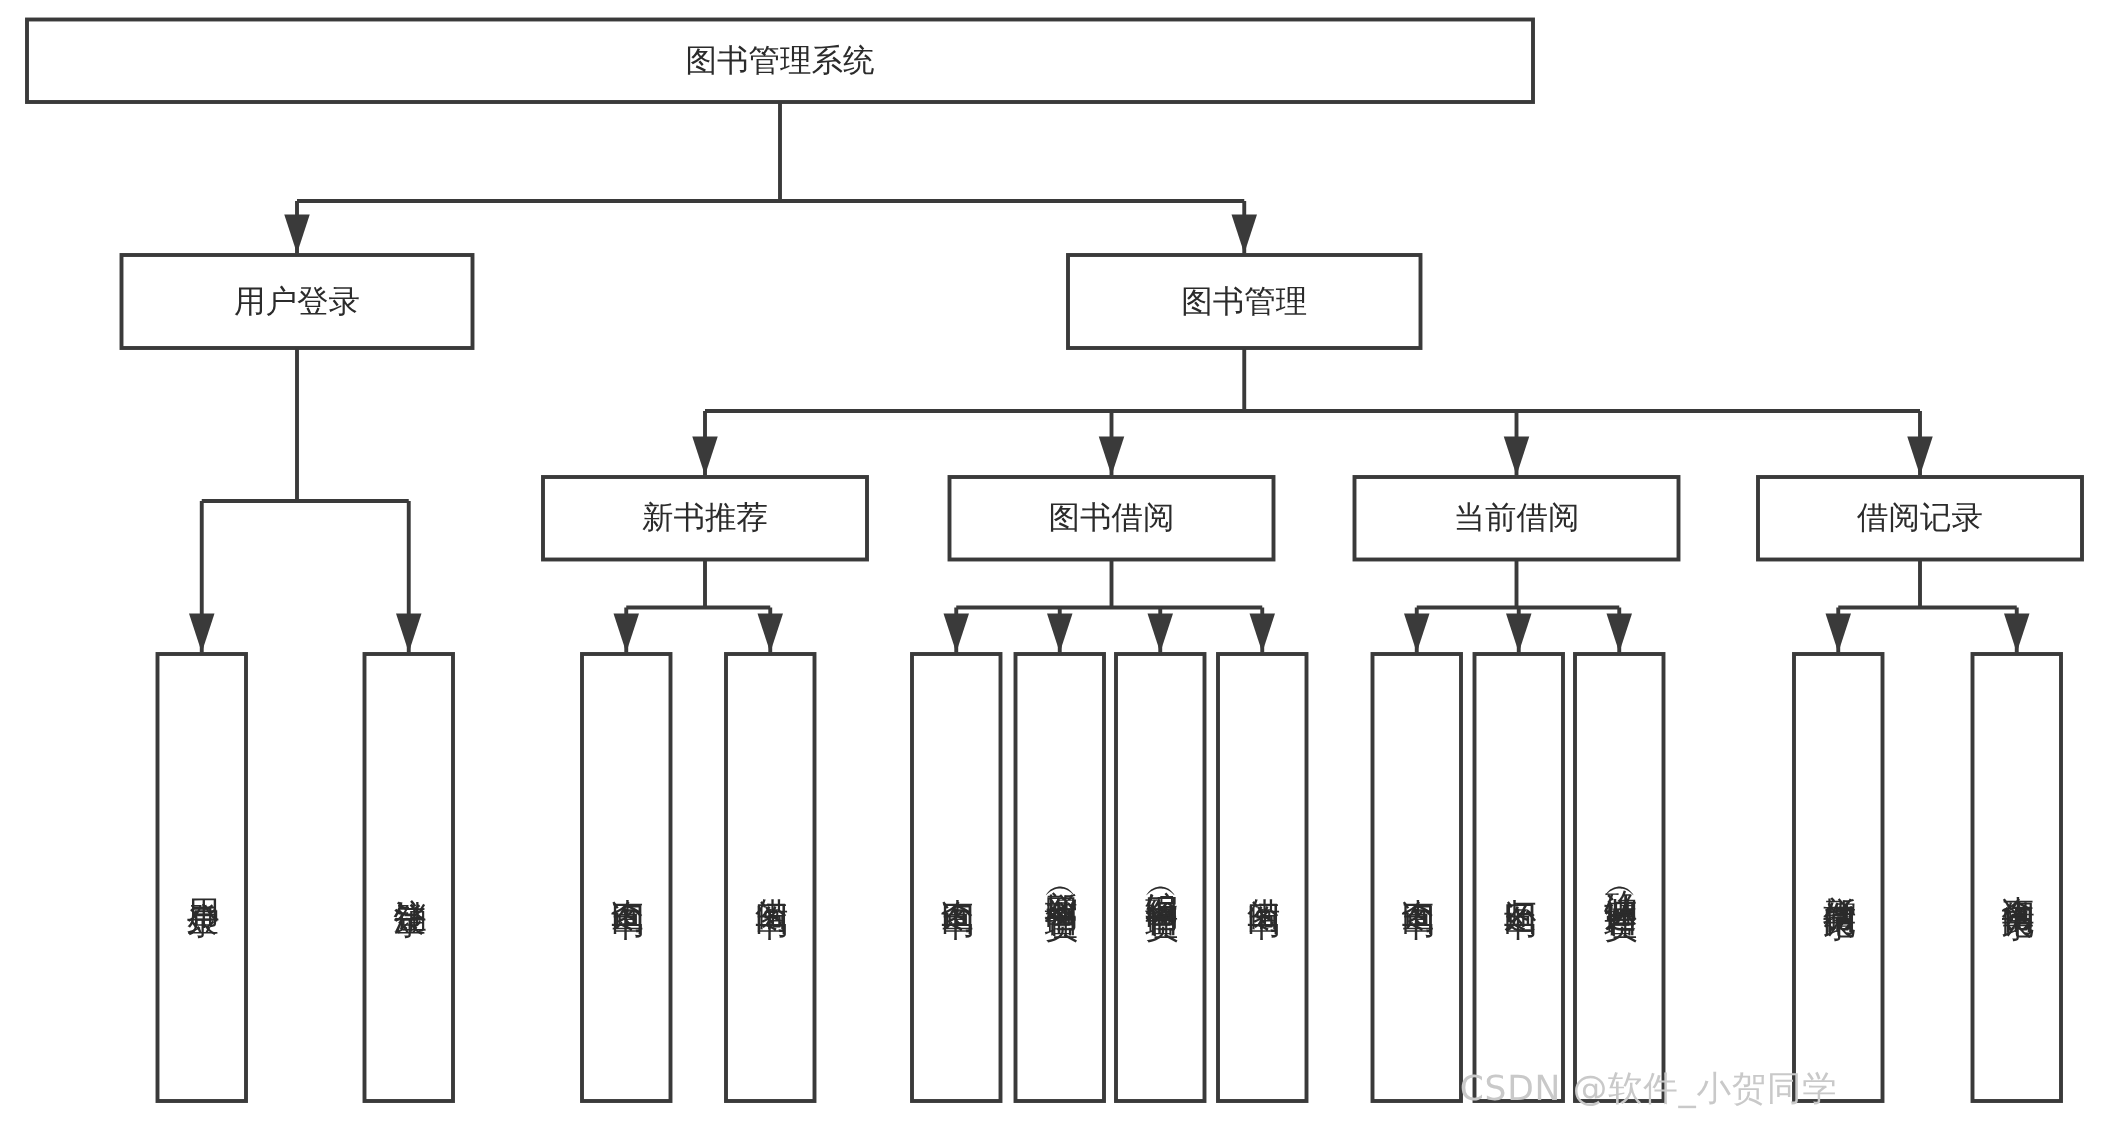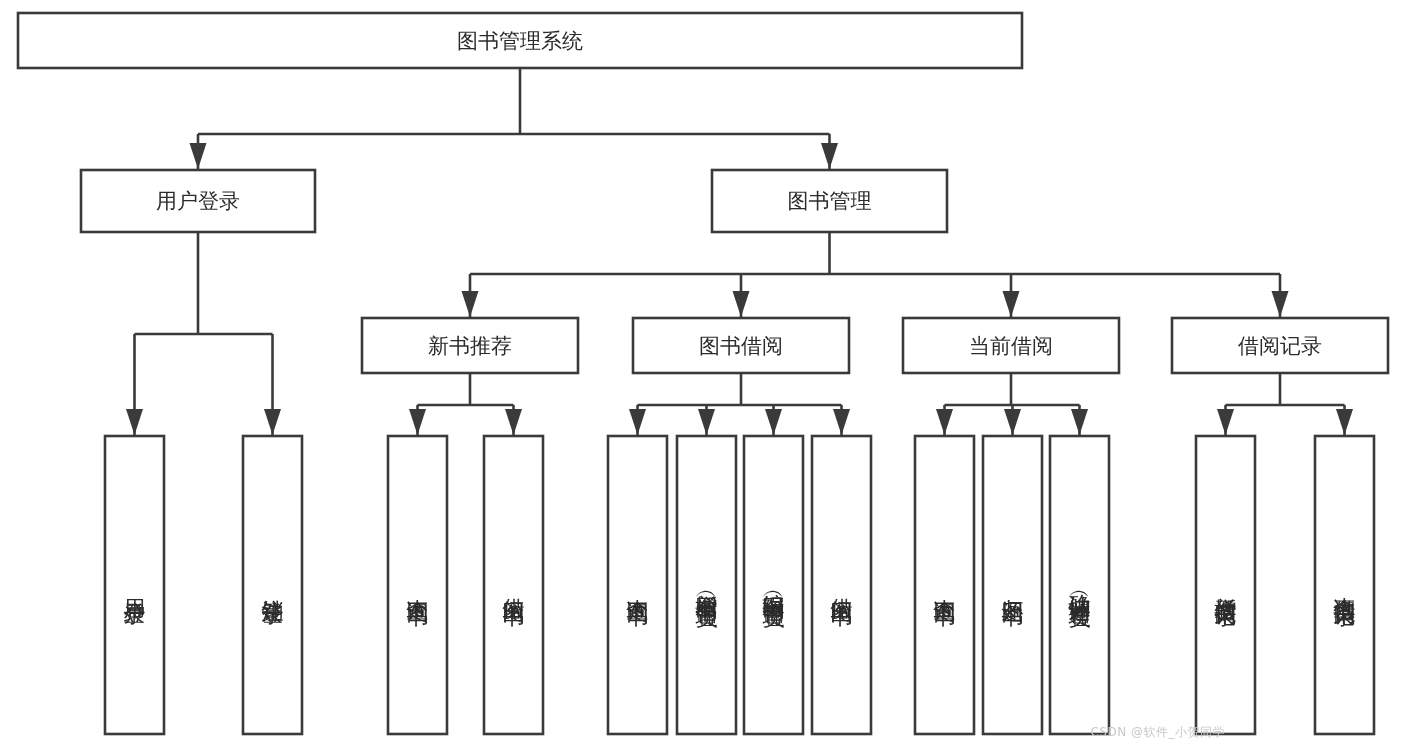--- a/index.html
+++ b/index.html
@@ -63,21 +63,21 @@
     text-align: center;
     white-space: nowrap;
     pointer-events: none;
   }
   .watermark {
     position: absolute;
     right: 10px;
     bottom: 6px;
     color: #c9c9c9;
     font-family: "DejaVu Sans", "Liberation Sans", sans-serif;
-    font-size: 12px;
+    font-size: 23px;
     letter-spacing: 0.5px;
     white-space: nowrap;
   }
 </style>
 </head>
 <body>
 
 <div id="diagram-root">
 
   <svg id="tree-svg" viewBox="0 0 1405 747">

